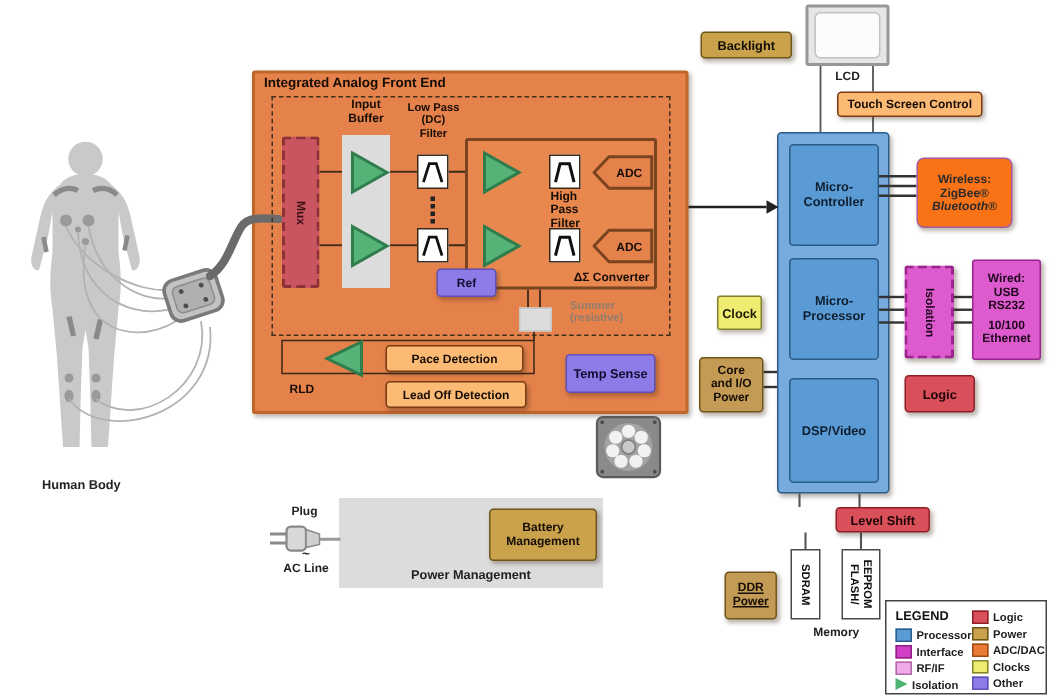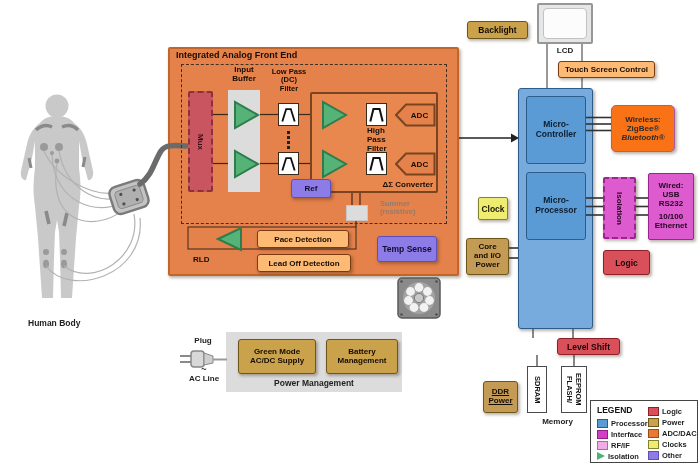--- a/index.html
+++ b/index.html
@@ -261,24 +261,20 @@
   </div>
   <div class="abs purplebox ctr b fs85 shadow" style="left:377px;top:236px;width:60px;height:26px;z-index:4;color:#120d2e;">
     <span>Temp Sense</span>
   </div>
 
   <div class="abs b fs85" style="left:28px;top:318px;width:70px;z-index:4;color:#222;">Human Body</div>
 
   <div class="abs ctr b fs8" style="left:188px;top:336px;width:30px;z-index:4;color:#222;">Plug</div>
   <div class="abs ctr b fs9" style="left:196px;top:364px;width:16px;z-index:4;color:#222;">~</div>
   <div class="abs ctr b fs8" style="left:184px;top:374px;width:40px;z-index:4;color:#222;">AC Line</div>
-  <div class="abs goldbox ctr ml b fs8 shadow" style="left:238px;top:339px;width:78px;height:35px;z-index:4;color:#160d05;">
-    <span class="ml">Green Mode
-AC/DC Supply</span>
-  </div>
   <div class="abs goldbox ctr ml b fs8 shadow" style="left:326px;top:339px;width:72px;height:35px;z-index:4;color:#160d05;">
     <span class="ml">Battery
 Management</span>
   </div>
   <div class="abs ctr b fs85" style="left:256px;top:378px;width:116px;z-index:4;color:#222;">Power Management</div>
 
   <div class="abs goldbox ctr b fs85 shadow" style="left:467px;top:21px;width:61px;height:18px;z-index:4;color:#160d05;">
     <span>Backlight</span>
   </div>
   <div class="abs" style="left:537px;top:3px;width:56px;height:41px;background:#e6e6e6;border:2px solid #979797;border-radius:2px;z-index:4;">
@@ -289,20 +285,23 @@
     <span>Touch Screen Control</span>
   </div>
 
   <div class="abs blueblock ctr ml b fs85" style="left:526px;top:96px;width:60px;height:68px;z-index:4;color:#0d1f30;">
     <span class="ml">Micro-
 Controller</span>
   </div>
   <div class="abs blueblock ctr ml b fs85" style="left:526px;top:172px;width:60px;height:68px;z-index:4;color:#0d1f30;">
     <span class="ml">Micro-
 Processor</span>
+  </div>
+  <div class="abs blueblock ctr b fs85" style="left:526px;top:252px;width:60px;height:70px;z-index:4;color:#0d1f30;">
+    <span>DSP/Video</span>
   </div>
 
   <div class="abs pinkbox ctr shadow" style="left:611px;top:105px;width:64px;height:47px;z-index:4;">
     <div style="text-align:center;color:#2b2b2b;">
       <div class="b fs8">Wireless:</div>
       <div class="b fs8">ZigBee®</div>
       <div class="b fs8" style="font-style:italic;">Bluetooth®</div>
     </div>
   </div>
   <div class="abs ctr shadow" style="left:603px;top:177px;width:33px;height:62px;background:#DE5ACF;border:2px dashed #99258D;border-radius:2px;z-index:4;">

